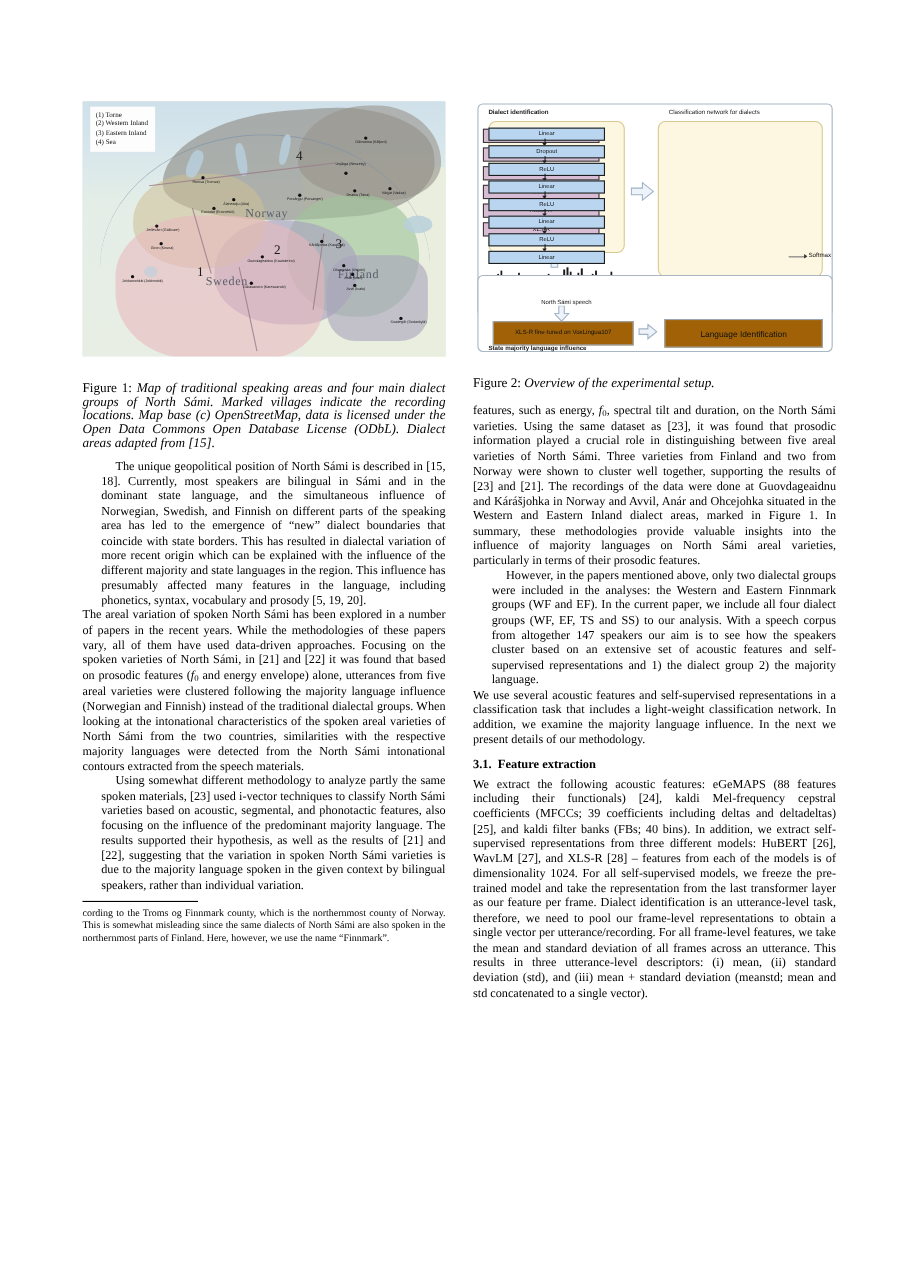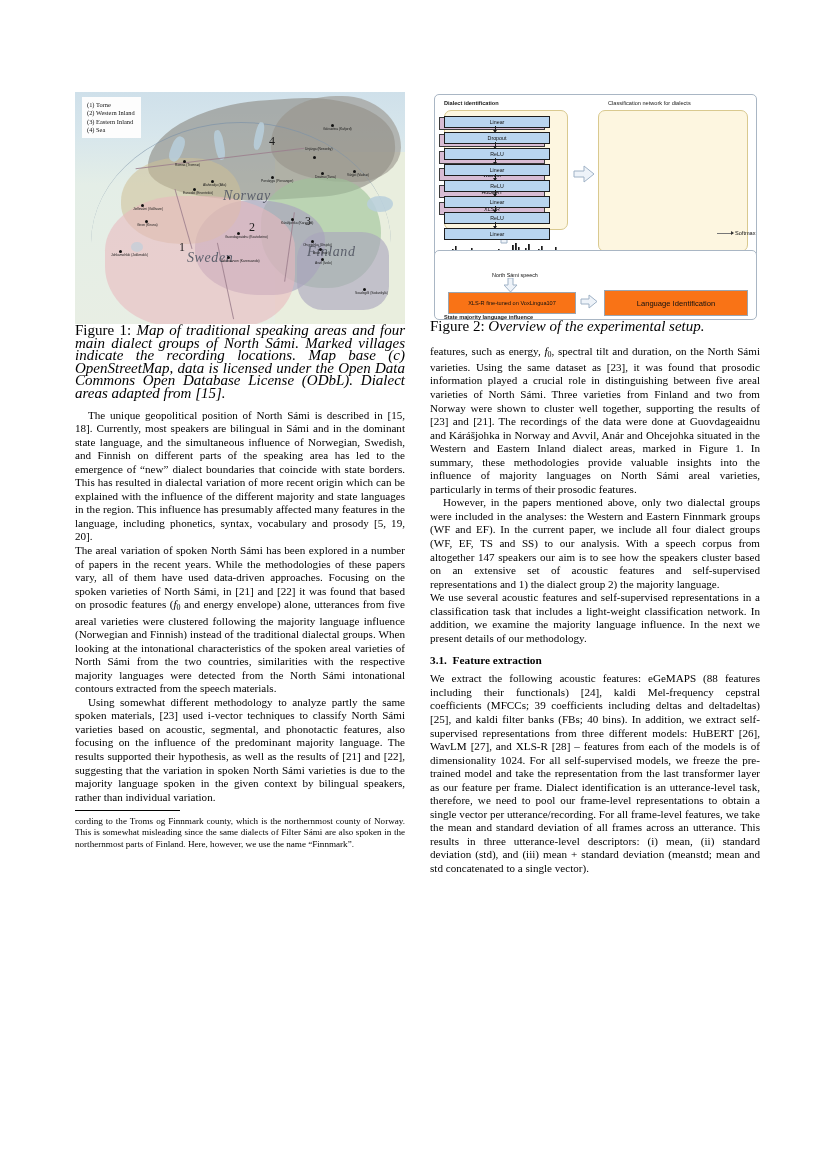--- a/index.html
+++ b/index.html
@@ -33,42 +33,42 @@
   .col-right { left: 430px; }
 
   p {
     margin: 0;
     font-size: 11.1px;
     line-height: 13.55px;
     text-align: justify;
     text-justify: inter-word;
     hyphens: manual;
   }
-  p.indent { text-indent: 13px; }
+  p.indent { text-indent: 13px; margin-left: 17px; }
 
   h2.section {
     font-size: 12.6px;
     font-weight: bold;
     text-align: center;
     margin: 7px 0 6px 0;
     line-height: 15px;
   }
   h3.subsection {
     font-size: 11.3px;
     font-weight: bold;
     text-align: left;
     margin: 8px 0 5px 0;
     line-height: 14px;
   }
 
   .caption {
-    font-size: 15px;
+    font-size: 12px;
     line-height: 12.6px;
     text-align: justify;
-    margin: 0 0 0 0;
+    margin: 22px 0 0 0;
   }
   .caption .lead { font-style: normal; }
   .caption .body { font-style: italic; }
   .caption.center { text-align: left; }
 
   
   .fig1 {
     position: relative;
     width: 330px;
     height: 232px;
@@ -149,23 +149,22 @@
     opacity: .7;
   }
   .border-line {
     position: absolute;
     background: #9b7e8c;
     opacity: .85;
   }
   .country-name {
     position: absolute;
     font-family: "Liberation Serif", serif;
-    font-style: italic;
     color: #5b5f6b;
-    font-size: 14px;
+    font-size: 11px;
     letter-spacing: .6px;
     white-space: nowrap;
   }
   .region-num {
     position: absolute;
     font-family: "Liberation Serif", serif;
     font-size: 12px;
     color: #1c1c1c;
   }
   .village {
@@ -303,21 +302,21 @@
     border-bottom: 2px solid transparent;
     border-left: 3px solid #333;
   }
   .arrow-r-svg, .arrow-u-svg, .arrow-d-svg { position: absolute; }
 
   .waveform { position: absolute; }
 
   .lid-box {
     position: absolute;
     border: 1px solid #9aa5b1;
-    background: #f97316;
+    background: #a16207;
     font-size: 5.6px;
     color: #111;
     display: flex;
     align-items: center;
     justify-content: center;
     text-align: center;
   }
   .lid-box.big { font-size: 7.6px; }
   .speech-label {
     position: absolute;
@@ -453,21 +452,21 @@
     <div style="height:9px"></div>
 
     <p class="indent">The unique geopolitical position of North Sámi is described in [15, 18]. Currently, most speakers are bilingual in Sámi and in the dominant state language, and the simultaneous influence of Norwegian, Swedish, and Finnish on different parts of the speaking area has led to the emergence of “new” dialect boundaries that coincide with state borders. This has resulted in dialectal variation of more recent origin which can be explained with the influence of the different majority and state languages in the region. This influence has presumably affected many features in the language, including phonetics, syntax, vocabulary and prosody [5, 19, 20].</p>
 
 
     <p><span>The areal variation of spoken North Sámi has been explored in a number of papers in the recent years. While the methodologies of these papers vary, all of them have used data-driven approaches. Focusing on the spoken varieties of North Sámi, in [21] and [22] it was found that based on prosodic features (</span><span class="ital">f</span><span class="sub">0</span><span> and energy envelope) alone, utterances from five areal varieties were clustered following the majority language influence (Norwegian and Finnish) instead of the traditional dialectal groups. When looking at the intonational characteristics of the spoken areal varieties of North Sámi from the two countries, similarities with the respective majority languages were detected from the North Sámi intonational contours extracted from the speech materials.</span></p>
 
     <p class="indent">Using somewhat different methodology to analyze partly the same spoken materials, [23] used i-vector techniques to classify North Sámi varieties based on acoustic, segmental, and phonotactic features, also focusing on the influence of the predominant majority language. The results supported their hypothesis, as well as the results of [21] and [22], suggesting that the variation in spoken North Sámi varieties is due to the majority language spoken in the given context by bilingual speakers, rather than individual variation.</p>
 
     <div class="footnote-rule"></div>
-    <p class="footnote">cording to the Troms og Finnmark county, which is the northernmost county of Norway. This is somewhat misleading since the same dialects of Filter Sámi are also spoken in the northernmost parts of Finland. Here, however, we use the name “Finnmark”.</p>
+    <p class="footnote">cording to the Troms og Finnmark county, which is the northernmost county of Norway. This is somewhat misleading since the same dialects of North Sámi are also spoken in the northernmost parts of Finland. Here, however, we use the name “Finnmark”.</p>
   </div>
 
   <div class="col col-right">
 
     <div class="fig2">
 
       <div class="diag-outer"></div>
 
       <div class="panel-title" style="left:14px;top:8px;">Dialect identification</div>
       <div class="panel-title plain" style="left:178px;top:8px;">Classification network for dialects</div>

